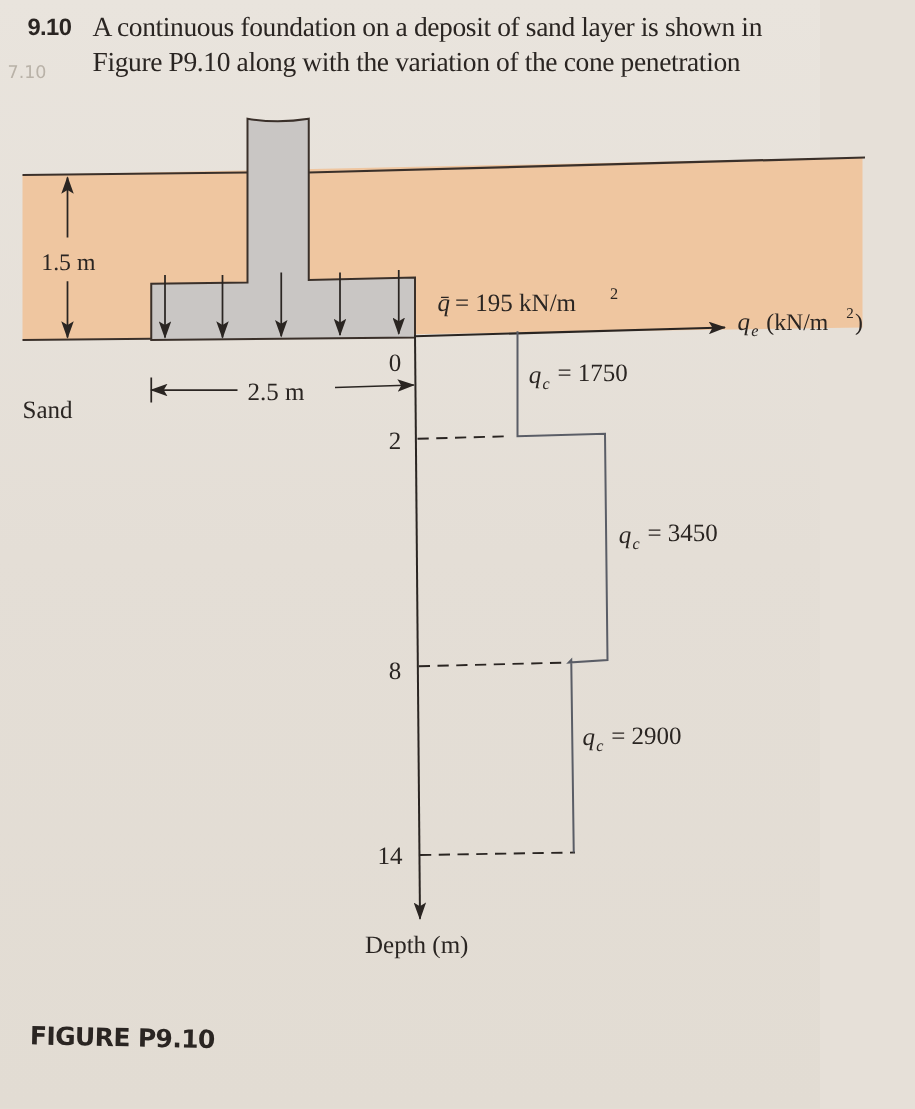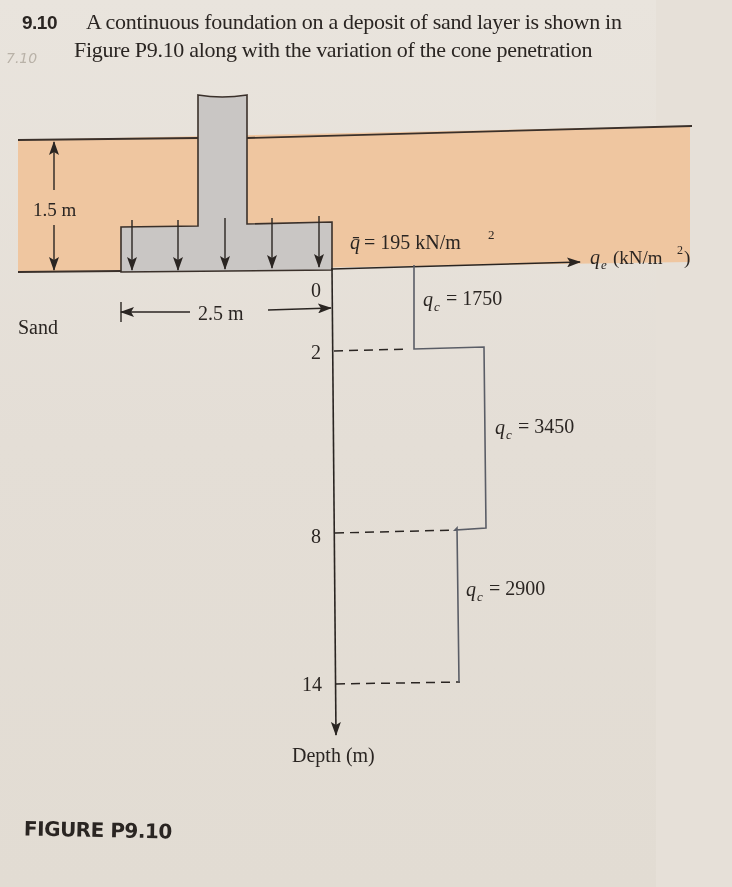--- a/index.html
+++ b/index.html
@@ -17,25 +17,25 @@
   .problem { position: absolute; left: 22px; top: 12px; width: 700px; }
   .problem-num {
     position: absolute; left: 0; top: 0;
     font-family: "Liberation Sans", sans-serif; font-weight: bold;
     font-size: 19px; letter-spacing: -0.5px;
   }
   .problem-line {
     position: absolute; left: 52px;
     font-size: 22px; white-space: nowrap; letter-spacing: -0.3px;
   }
-  .l1 { top: -3px; margin-left: 12px; }
+  .l1 { top: -3px; }
   .l2 { top: 25px; text-align: right; }
   .pencil {
     position: absolute; left: -16px; top: 38px;
-    font-family: "DejaVu Sans", sans-serif; font-size: 14px; color: #b9b2a8; font-style: italic;
+    font-family: "DejaVu Sans", sans-serif; font-size: 14px; color: #b9b2a8;
   }
   svg.fig { position: absolute; left: 0; top: 0; }
   .fig-caption {
     position: absolute; left: 24px; top: 818px;
     font-family: "DejaVu Sans", sans-serif; font-weight: bold;
     font-size: 20px; letter-spacing: -0.5px; color: #2a2522;
     transform: rotate(1.2deg);
   }
   .svgtext { font-family: "Liberation Serif", serif; fill: #2a2522; }
 </style>

